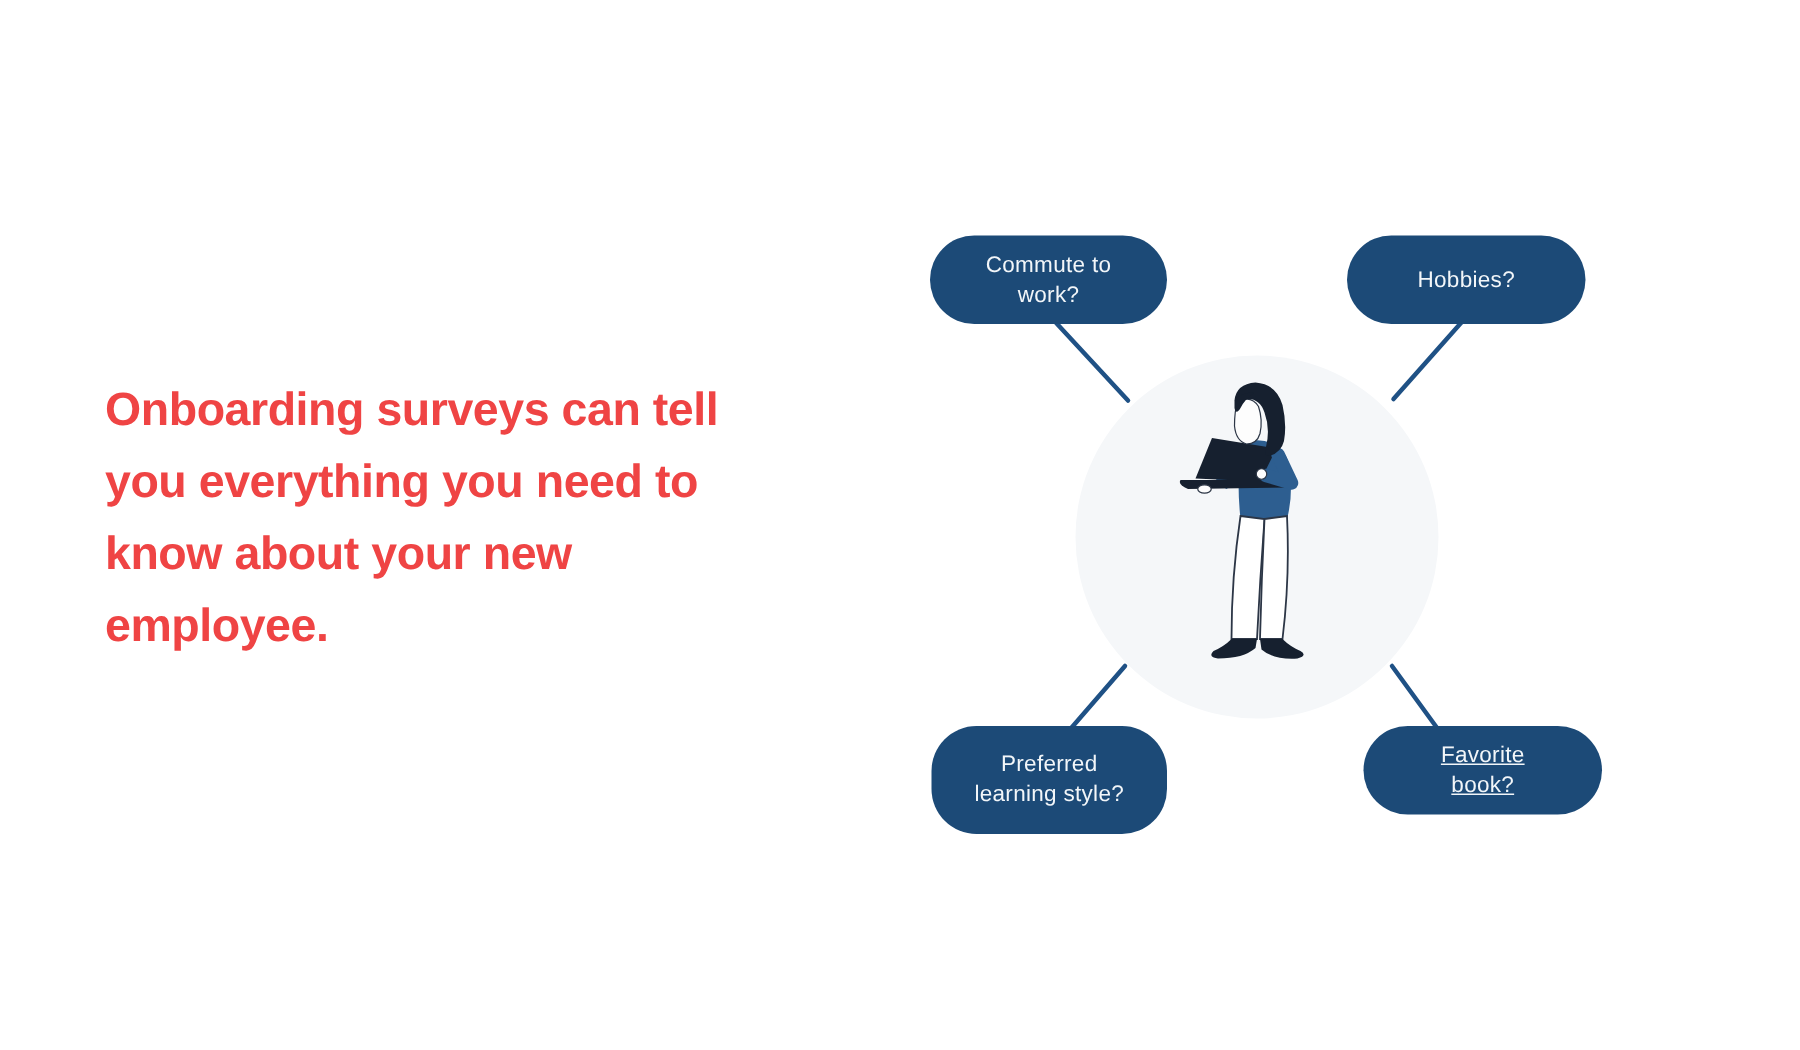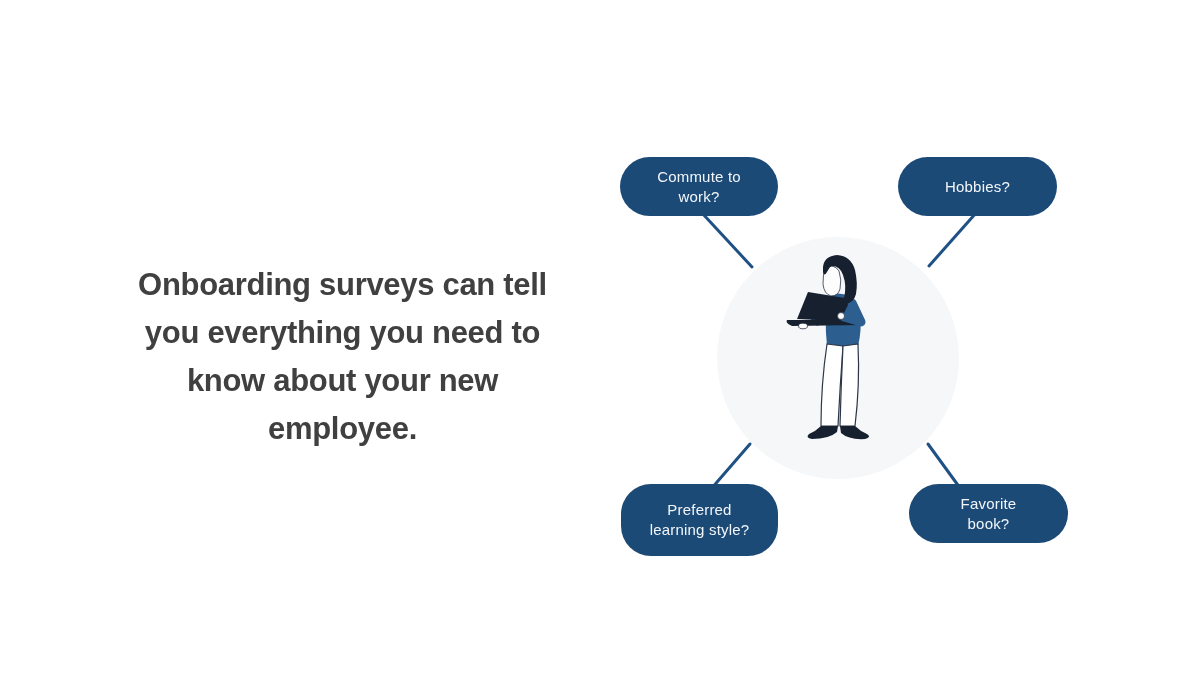--- a/index.html
+++ b/index.html
@@ -13,29 +13,28 @@
   }
   .stage {
     position: relative;
     width: 1200px;
     height: 700px;
     background: #ffffff;
   }
   .headline {
     position: absolute;
     left: 70px;
-    top: 240px;
+    top: 228px;
     width: 545px;
     font-size: 31px;
     line-height: 48px;
     font-weight: 700;
-    color: #404040;
+    color: #ef4444;
     letter-spacing: -0.3px;
     white-space: pre-line;
-    text-align: center;
   }
   .diagram-svg {
     position: absolute;
     left: 0;
     top: 0;
     width: 1200px;
     height: 700px;
     z-index: 1;
   }
   .node {
@@ -49,21 +48,21 @@
     justify-content: center;
     text-align: center;
     font-size: 15px;
     line-height: 20px;
     white-space: pre-line;
     letter-spacing: 0.2px;
   }
   .node-commute  { left: 620px; top: 157px; width: 158px; height: 59px; }
   .node-hobbies  { left: 898px; top: 157px; width: 159px; height: 59px; }
   .node-learning { left: 621px; top: 484px; width: 157px; height: 72px; }
-  .node-book     { left: 909px; top: 484px; width: 159px; height: 59px; }
+  .node-book     { left: 909px; top: 484px; width: 159px; height: 59px; text-decoration: underline; }
 </style>
 </head>
 <body>
 
 <div class="stage">
 
   <h1 class="headline">Onboarding surveys can tell
 you everything you need to
 know about your new
 employee.</h1>

